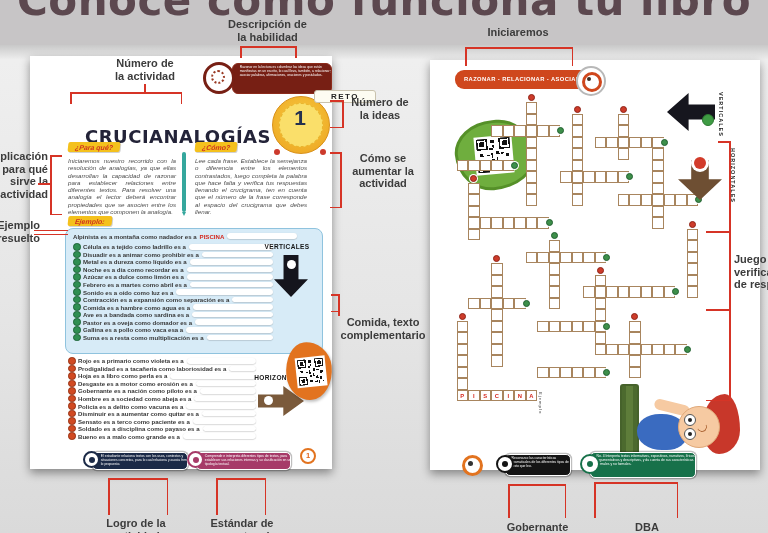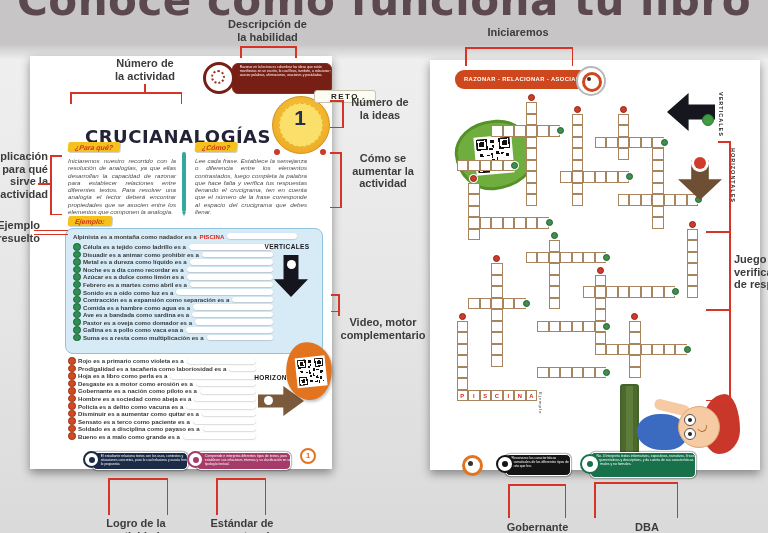--- a/index.html
+++ b/index.html
@@ -563,21 +563,21 @@
 <div class="abs callout" style="left:215px;top:18px;width:105px;">Descripción de
 la habilidad</div>
 <div class="abs callout" style="left:478px;top:26px;width:80px;">Iniciaremos</div>
 <div class="abs callout" style="left:85px;top:57px;width:120px;">Número de
 la actividad</div>
 <div class="abs callout" style="left:344px;top:96px;width:72px;">Número de
 la ideas</div>
 <div class="abs callout" style="left:346px;top:152px;width:74px;">Cómo se
 aumentar la
 actividad</div>
-<div class="abs callout" style="left:330px;top:316px;width:106px;">Video, motor
+<div class="abs callout" style="left:330px;top:316px;width:106px;">Comida, texto
 complementario</div>
 <div class="abs callout r" style="left:-52px;top:150px;width:100px;">Explicación
 para qué
 sirve la
 actividad</div>
 <div class="abs callout r" style="left:-46px;top:219px;width:86px;">Ejemplo
 resuelto</div>
 <div class="abs callout l" style="left:734px;top:253px;width:110px;">Juego
 verificación
 de respuestas</div>

